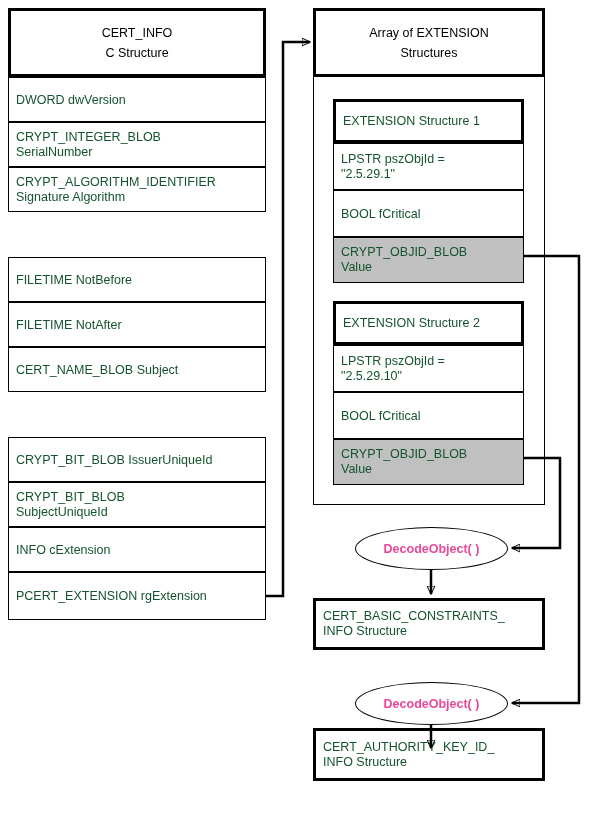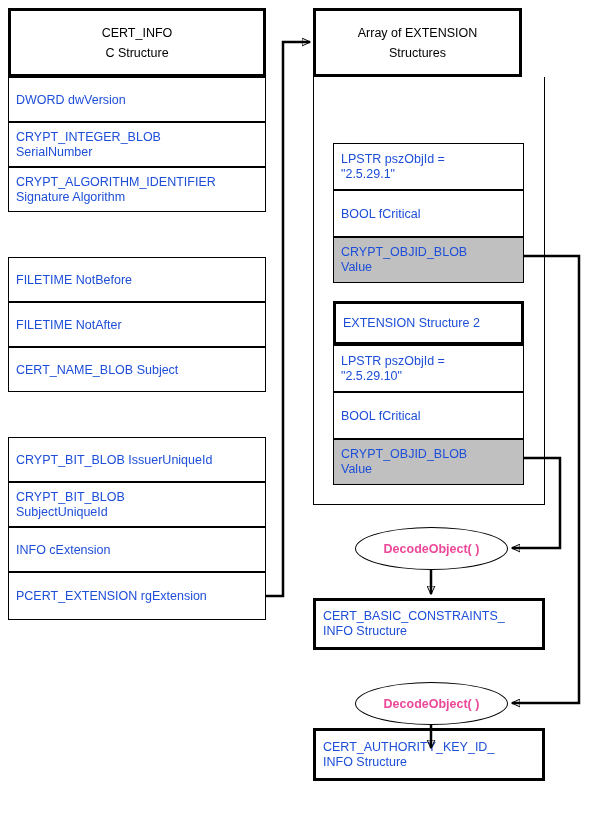--- a/index.html
+++ b/index.html
@@ -35,21 +35,21 @@
     box-sizing: border-box;
   }
   .row.gray { background: #c0c0c0; }
 
   .cell-text {
     position: absolute;
     left: 7px;
     top: 50%;
     transform: translateY(-50%);
     font-size: 12.5px;
-    color: #1d4ed8;
+    color: #14532d;
     line-height: 15px;
     white-space: pre-line;
     letter-spacing: 0px;
   }
   .hdr-text {
     position: absolute;
     left: 0; right: 0;
     top: 50%;
     transform: translateY(-50%);
     text-align: center;
@@ -115,27 +115,30 @@
     <div class="cell-text">CRYPT_BIT_BLOB
 SubjectUniqueId</div>
   </div>
   <div class="abs row" style="left:8px; top:527px; width:258px; height:45px;">
     <div class="cell-text">INFO cExtension</div>
   </div>
   <div class="abs row" style="left:8px; top:572px; width:258px; height:48px;">
     <div class="cell-text">PCERT_EXTENSION rgExtension</div>
   </div>
 
-  <div class="abs box-thick" style="left:313px; top:8px; width:209px; height:69px;">
+  <div class="abs box-thick" style="left:313px; top:8px; width:232px; height:69px;">
     <div class="hdr-text">Array of EXTENSION
 Structures</div>
   </div>
 
   <div class="abs box-thin" style="left:313px; top:77px; width:232px; height:428px; border-top:none;"></div>
 
+  <div class="abs box-thick" style="left:333px; top:99px; width:191px; height:44px;">
+    <div class="cell-text">EXTENSION Structure 1</div>
+  </div>
   <div class="abs row" style="left:333px; top:143px; width:191px; height:47px;">
     <div class="cell-text">LPSTR  pszObjId =
 "2.5.29.1"</div>
   </div>
   <div class="abs row" style="left:333px; top:190px; width:191px; height:47px;">
     <div class="cell-text">BOOL  fCritical</div>
   </div>
   <div class="abs row gray" style="left:333px; top:237px; width:191px; height:46px;">
     <div class="cell-text">CRYPT_OBJID_BLOB
 Value</div>

